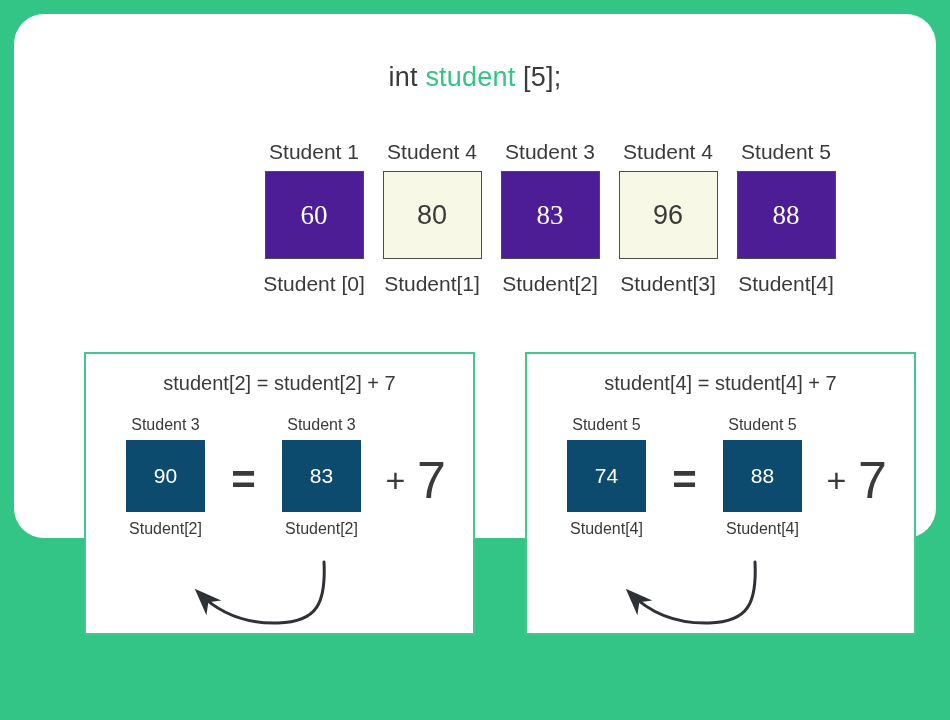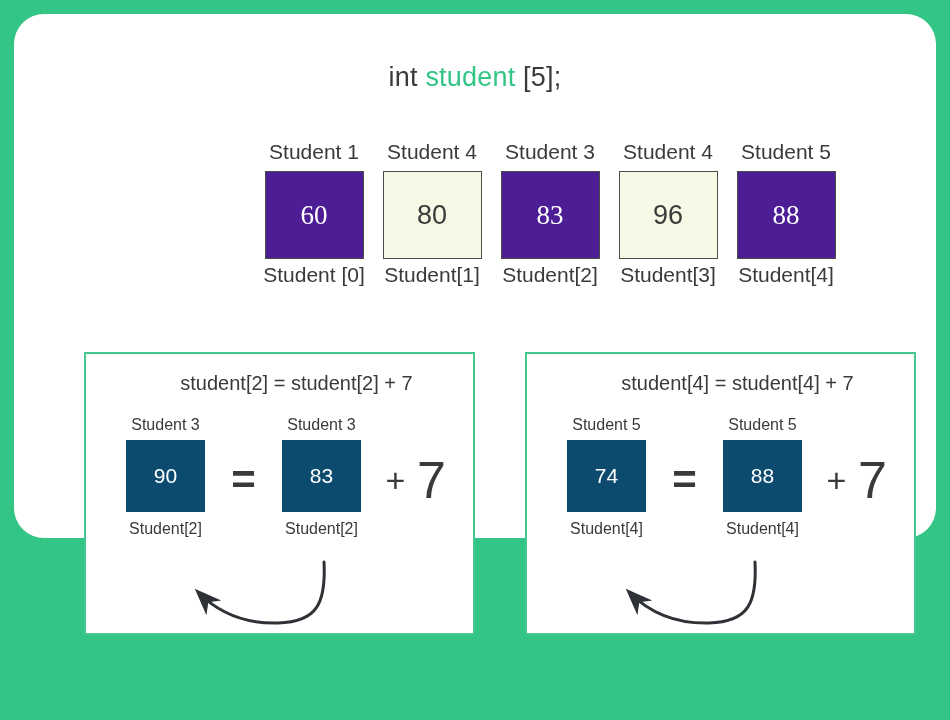--- a/index.html
+++ b/index.html
@@ -67,34 +67,33 @@
     display: flex;
     align-items: center;
     justify-content: center;
     font-size: 27px;
   }
   .cell-box.green { background: #4c1d95; color: #ffffff; font-family: Liberation Serif, serif; }
   .cell-box.cream { background: #f8f8e7; color: #3a3a3a; }
   .cell-bottom-label {
     font-size: 21px;
     color: #3a3a3a;
-    margin-top: 4px;
+    margin-top: 13px;
     white-space: pre;
   }
 
   
   .panel {
     position: absolute;
     top: 338px;
     width: 391px;
     height: 283px;
     border: 2.5px solid #45c68f;
     box-sizing: border-box;
     background: #ffffff;
-    padding-left: 17px;
   }
   #panel-left  { left: 70px; }
   #panel-right { left: 466px; margin-left: 45px; }
 
   .panel-formula {
     position: absolute;
     top: 18px;
     width: 100%;
     text-align: center;
     font-size: 20px;

